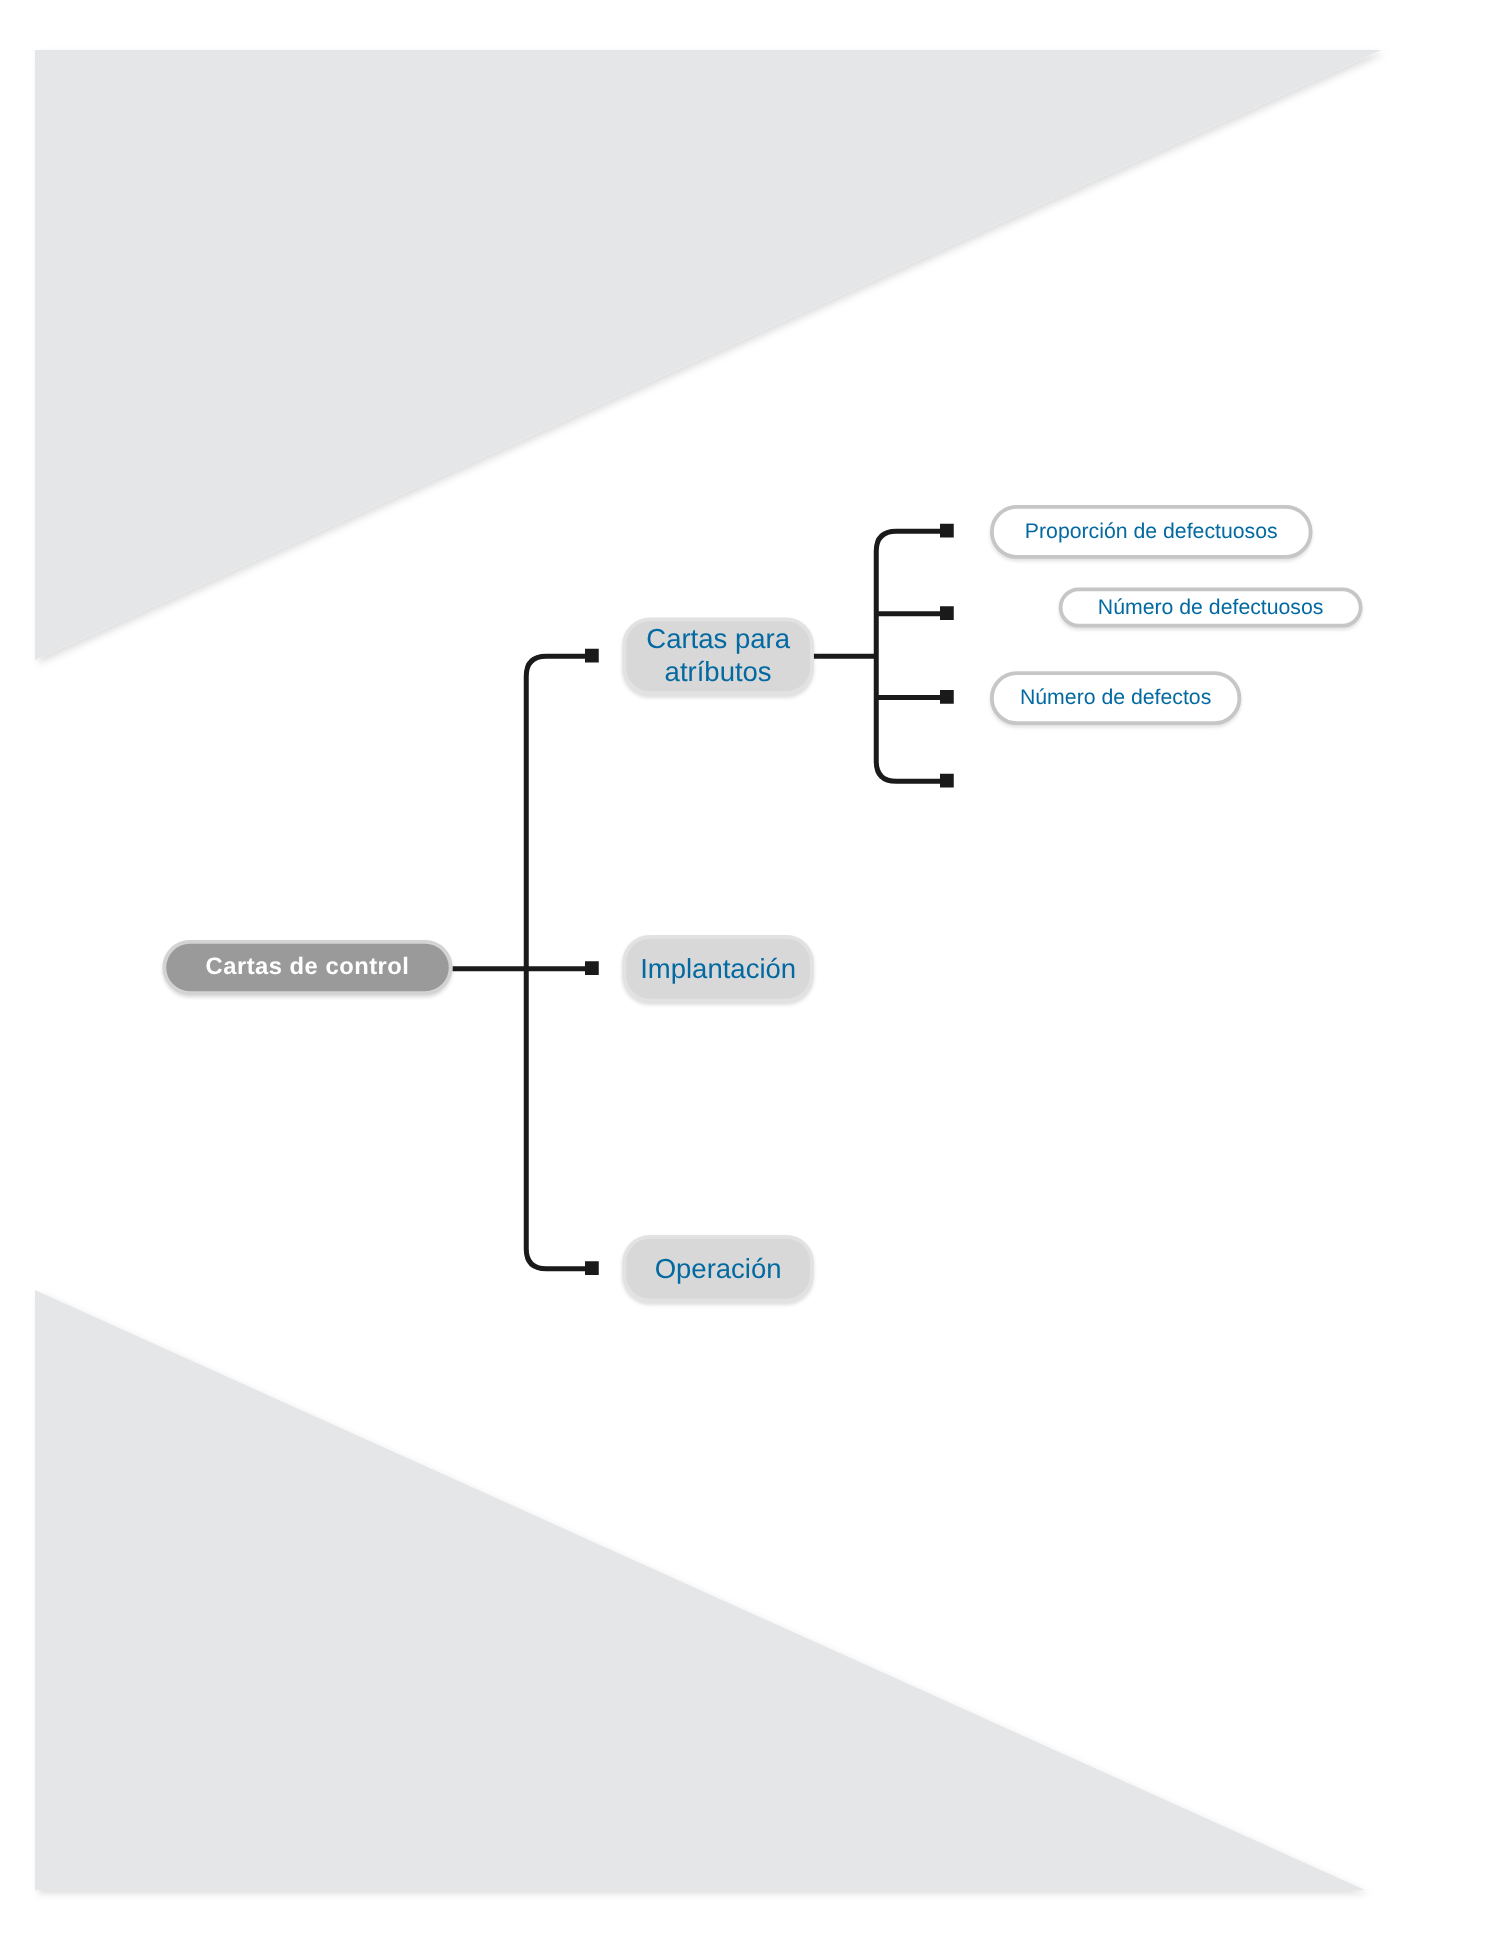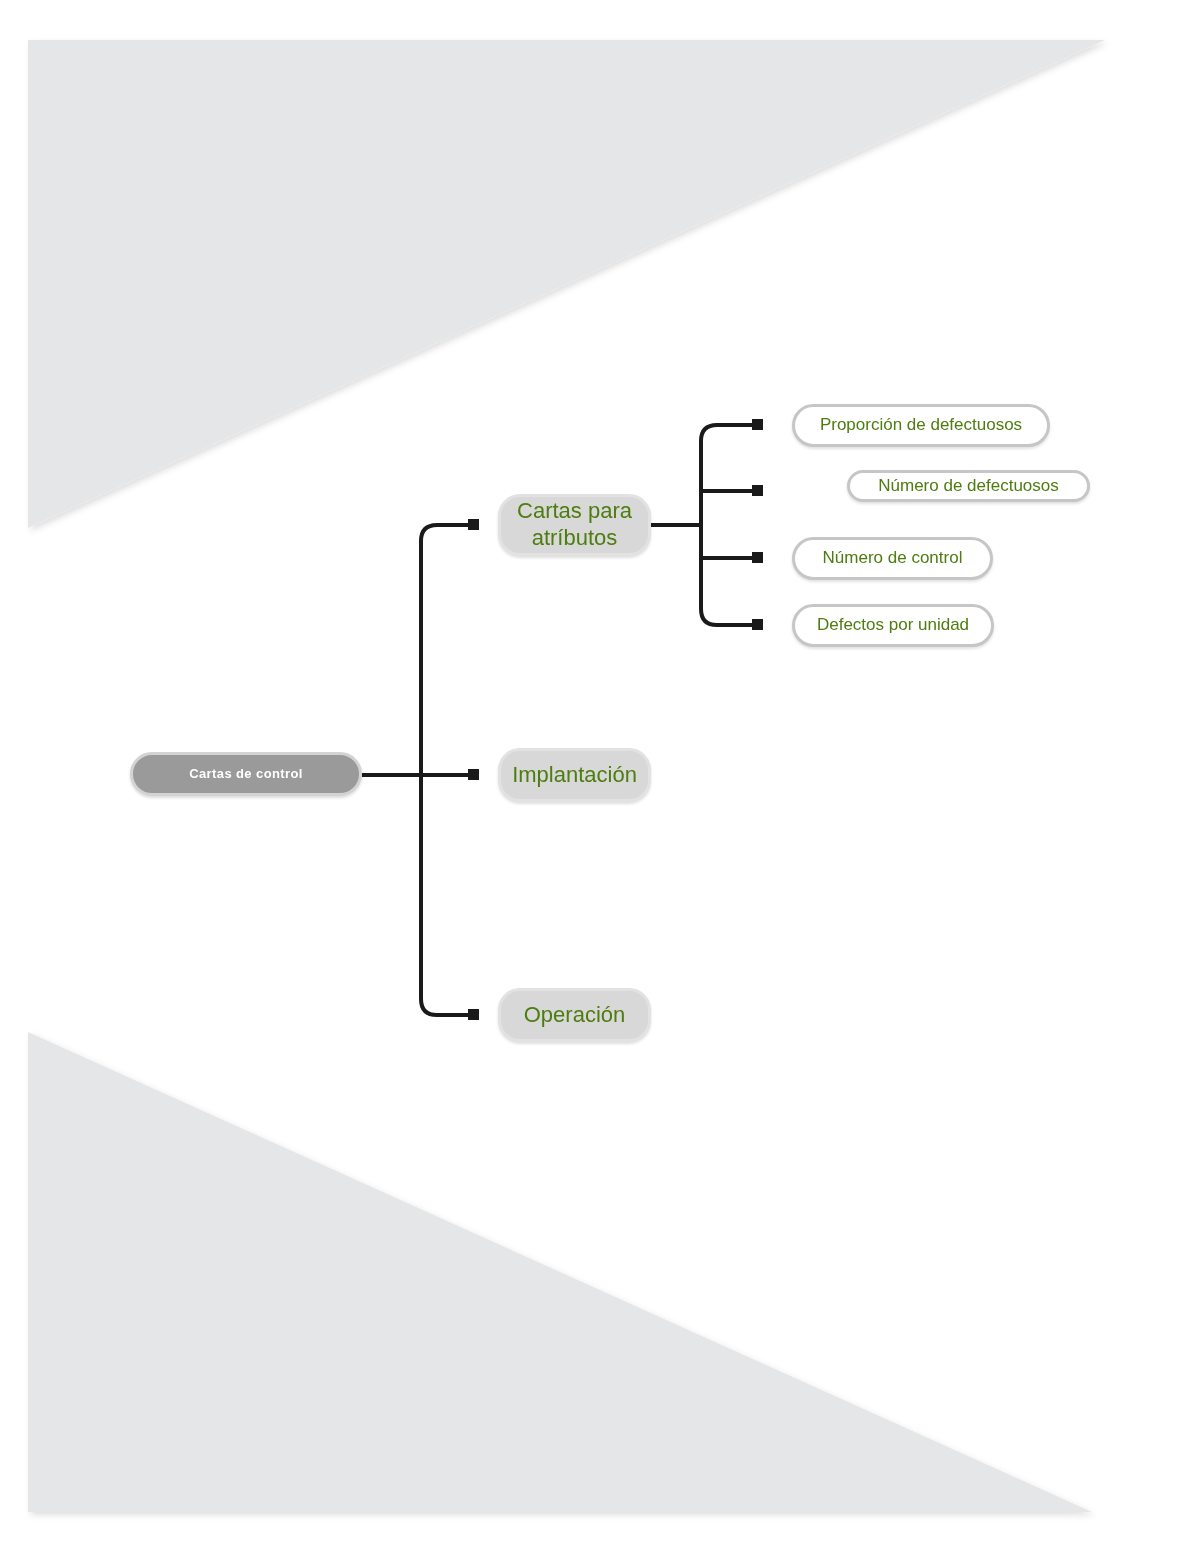--- a/index.html
+++ b/index.html
@@ -48,31 +48,31 @@
 
   
   .node {
     position: absolute;
     box-sizing: border-box;
     display: flex;
     align-items: center;
     justify-content: center;
     text-align: center;
     line-height: 1.22;
-    color: #4d7c0f;
+    color: #0369a1;
     border-radius: 22px;
   }
 
   .node-root {
     background: #9a9a9a;
     border: 3px solid #d3d3d3;
     border-radius: 26px;
     color: #ffffff;
     font-weight: bold;
-    font-size: 13px;
+    font-size: 19px;
     letter-spacing: 0.4px;
     box-shadow: 0 2px 3px rgba(0,0,0,0.14);
   }
 
   .node-branch {
     background: #d8d8d8;
     border: 3px solid #e2e2e2;
     font-size: 22px;
     box-shadow: 0 2px 3px rgba(0,0,0,0.13);
   }
@@ -156,21 +156,18 @@
 
     <div class="node node-leaf" style="left:792px; top:404px; width:258px; height:43px;">
       <span class="node-label">Proporción de defectuosos</span>
     </div>
 
     <div class="node node-leaf" style="left:847px; top:470px; width:243px; height:32px;">
       <span class="node-label">Número de defectuosos</span>
     </div>
 
     <div class="node node-leaf" style="left:792px; top:537px; width:201px; height:43px;">
-      <span class="node-label">Número de control</span>
+      <span class="node-label">Número de defectos</span>
     </div>
 
-    <div class="node node-leaf" style="left:792px; top:604px; width:202px; height:43px;">
-      <span class="node-label">Defectos por unidad</span>
-    </div>
 
   </div>
 </div>
 
 </body></html>

